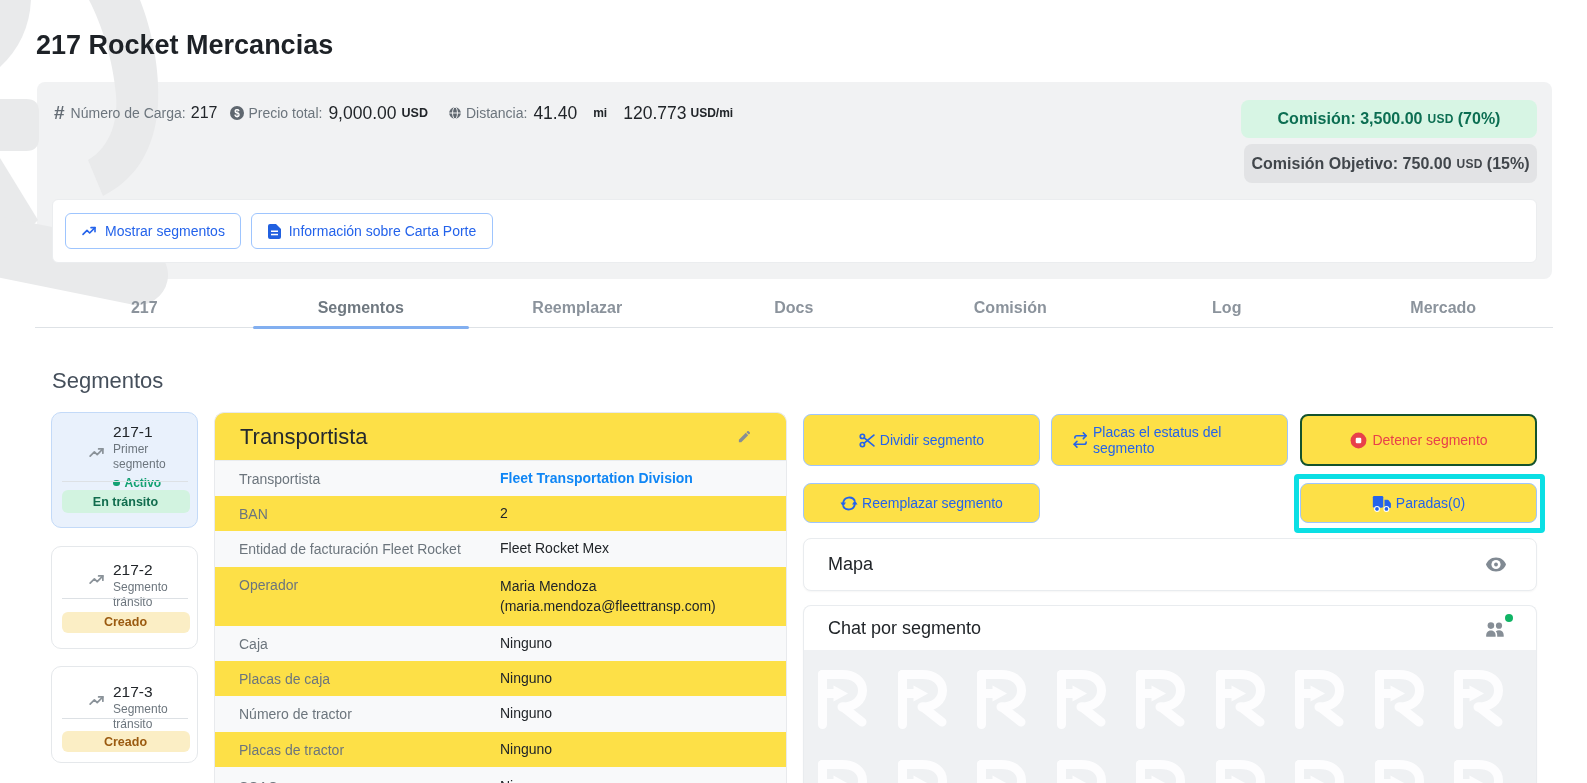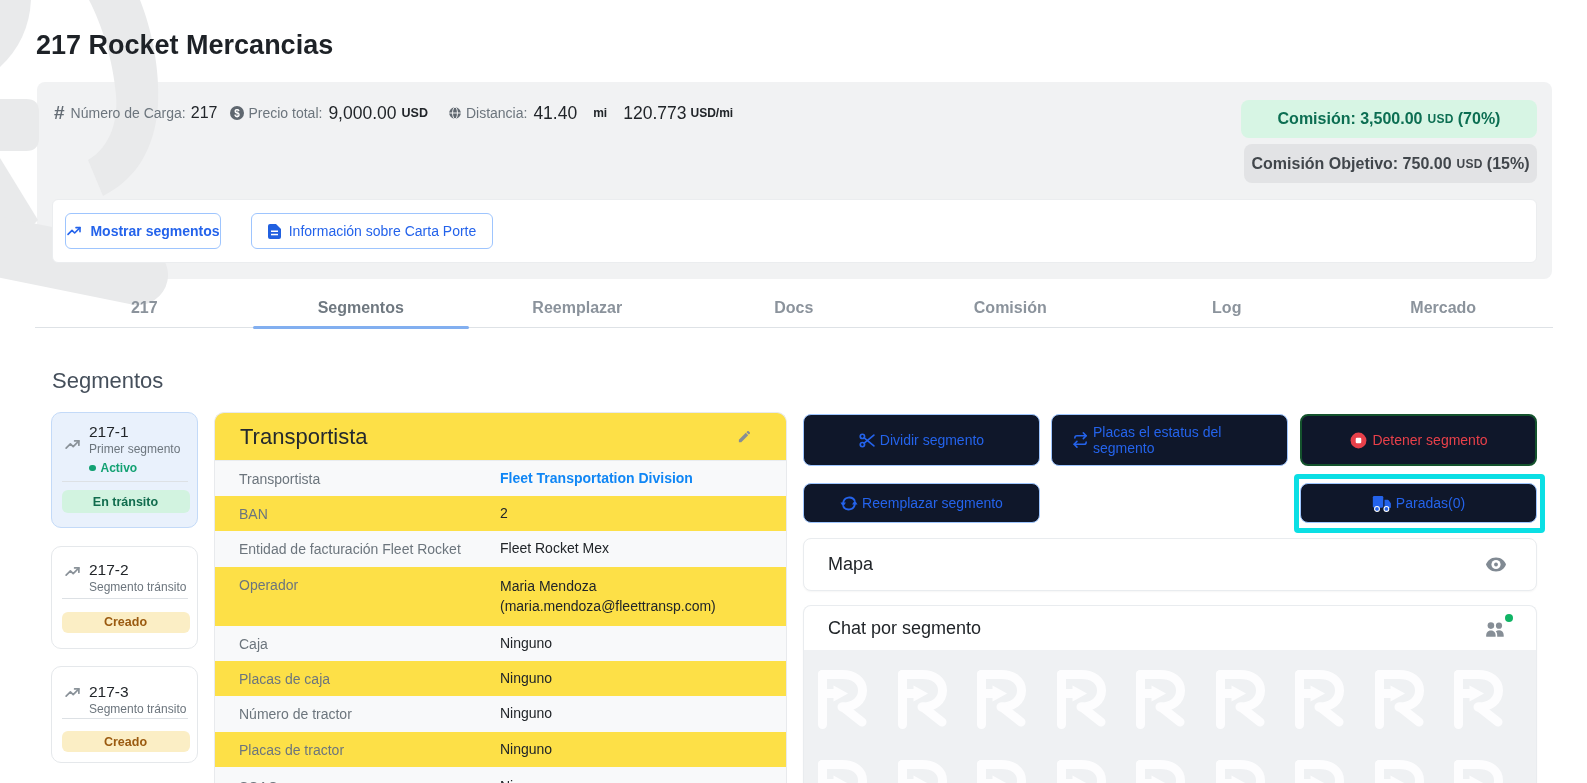--- a/index.html
+++ b/index.html
@@ -23,35 +23,35 @@
 
 .badge-g { left:1241px; top:100px; width:296px; height:38px; background:#d7f5e4; border-radius:8px;
   color:#0c6e52; font-size:16px; font-weight:bold; display:flex; align-items:center; justify-content:center; white-space:nowrap; }
 .badge-s { left:1244px; top:144px; width:293px; height:39px; background:#e2e3e5; border-radius:8px;
   color:#41464b; font-size:16px; font-weight:bold; display:flex; align-items:center; justify-content:center; white-space:nowrap; }
 .usd-sm { font-size:12px; margin:0 4px 0 5px; letter-spacing:0.3px; }
 
 #whitepanel { left:52px; top:199px; width:1485px; height:64px; background:#fff; border:1px solid #ebedef; border-radius:6px; }
 .btn-top { position:absolute; top:213px; height:36px; border:1px solid #9ec5fe; border-radius:6px; background:#fff;
   color:#2463eb; font-size:14px; display:flex; align-items:center; justify-content:center; gap:8px; }
-#btn-mostrar { left:65px; width:156px;font-weight:bold; }
+#btn-mostrar { left:65px; width:176px; }
 #btn-info { left:251px; width:242px; }
 
 
 #tabs { left:36px; top:297px; width:1516px; height:33px; display:flex; }
 #tabs .tab { width:216.5px; text-align:center; font-size:16px; font-weight:bold; color:#8b939c; padding-top:2px; }
 #tabs .tab.active { color:#6f7880; }
 #tabline { left:35px; top:327px; width:1518px; height:1px; background:#dee2e6; }
 #tabunderline { left:253px; top:326px; width:216px; height:3px; background:#82aff0; border-radius:2px; }
 
 
 #secheader { left:52px; top:368px; font-size:22px; color:#454f5b; }
 
 
-.segcard { position:absolute; left:51px; width:147px; border-radius:10px; }
+.segcard { position:absolute; left:51px; width:147px; border-radius:10px;padding-left:24px; }
 #seg1 { top:412px; height:116px; background:#e9f1fc; border:1px solid #c3daf8; }
 #seg2 { top:546px; height:103px; background:#fff; border:1px solid #e5e8eb; }
 #seg3 { top:666px; height:97px; background:#fff; border:1px solid #e5e8eb; }
 .segrow { position:relative; }
 .segrow > svg { position:absolute; left:12px; top:50%; margin-top:-8px; }
 .segcol { display:flex; flex-direction:column; margin-left:37px; align-items:flex-start; }
 .segtitle { font-size:15.5px; color:#212529; line-height:18px; }
 .segsub { font-size:12px; color:#6c757d; line-height:15px; margin-top:1px; }
 .segactive { font-size:12px; font-weight:bold; color:#13a173; display:flex; align-items:center; gap:5px; margin-top:4px; }
 .segdot { width:6.5px; height:6.5px; border-radius:50%; background:#13a173; }
@@ -66,21 +66,21 @@
   border-radius:10px 10px 0 0; border-bottom:none; overflow:hidden; }
 #midcard .hdr { height:48px; border-bottom:1px solid #e9ecef; display:flex; align-items:center; padding:0 34px 0 25px; }
 #midcard .hdr .t { font-size:22px; color:#24292e; }
 .trow { display:flex; align-items:center; }
 .trow .l { width:285px; padding-left:24px; font-size:14px; color:#6c757d; flex:none; }
 .trow .v { font-size:14px; color:#212529; line-height:1.4; }
 .trow.odd { background:#f8f9fa; }
 .trow .v.link-b { color:#0f86f5; font-weight:bold; }
 
 
-.rbtn { position:absolute; background:#0f172a; border-radius:8px; display:flex; align-items:center; justify-content:center; gap:4px;
+.rbtn { position:absolute; background:#fde047; border-radius:8px; display:flex; align-items:center; justify-content:center; gap:4px;
   font-size:14px; }
 .rbtn.blue { border:1px solid #9ec5fe; color:#2463eb; }
 .rbtn.red { border:2px solid #14532d; color:#e8404a; }
 .row1 { top:414px; height:52px; }
 .row2 { top:483px; height:40px; }
 #cyanbox { left:1294px; top:474px; width:251px; height:59px; border:5px solid #0bdfe4; border-radius:4px; }
 
 #mapcard { left:803px; top:538px; width:734px; height:53px; background:#fff; border:1px solid #e9ecef; border-radius:8px;
   box-shadow:0 1px 2px rgba(0,0,0,0.04); display:flex; align-items:center; padding:0 30px 0 24px; justify-content:space-between; }
 #mapcard .t { font-size:18px; color:#212529; }

